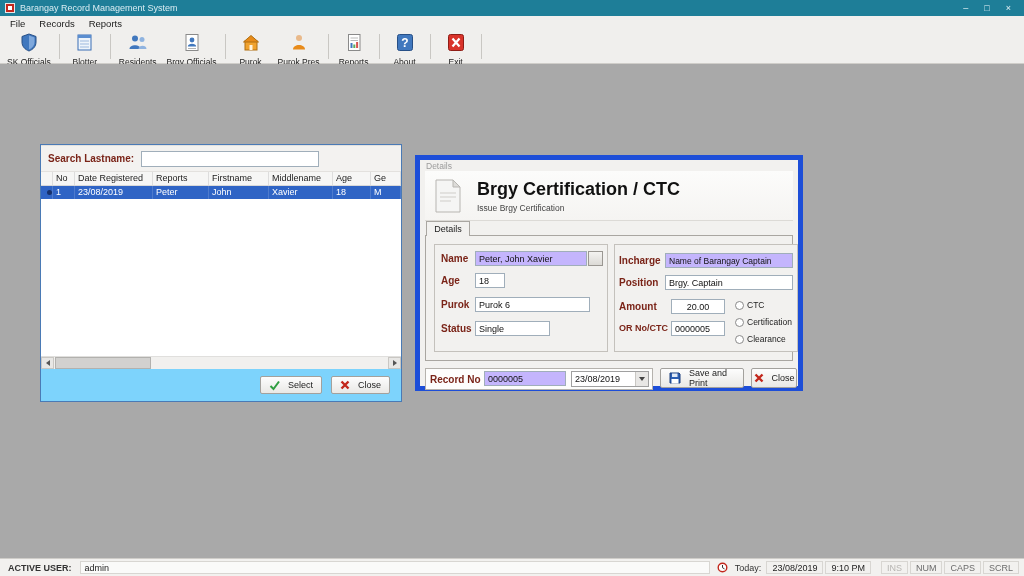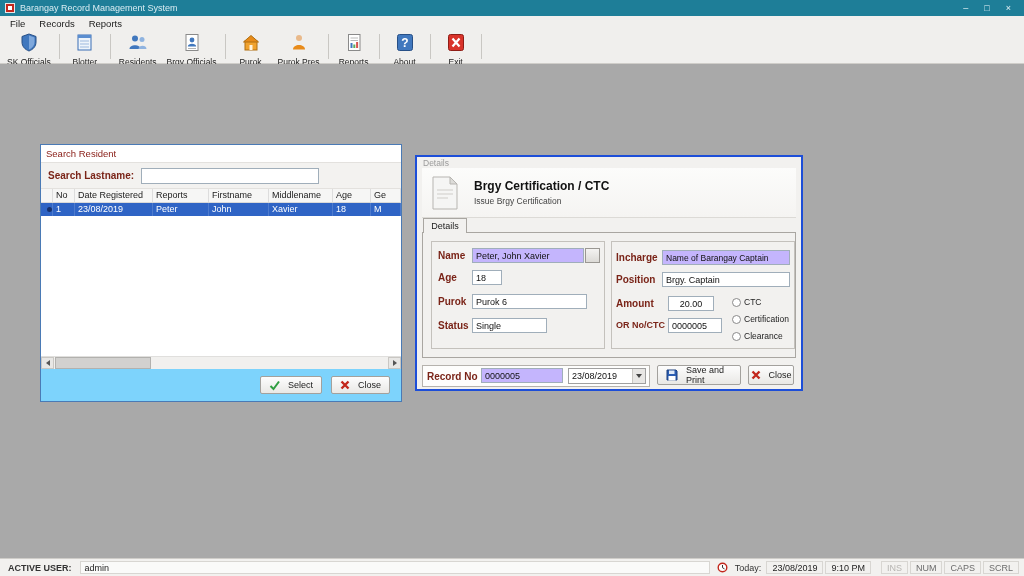--- a/index.html
+++ b/index.html
@@ -53,26 +53,26 @@
   .tri-right { width:0; height:0; border-top:3px solid transparent; border-bottom:3px solid transparent; border-left:4px solid #555; }
   .tri-down { width:0; height:0; border-left:3.5px solid transparent; border-right:3.5px solid transparent; border-top:4px solid #444; }
   .scr-thumb { width:96px; background:#d2d1cf; border:1px solid #b2b1ae; margin-left:1px; }
   .scr-track { flex:1; }
   .sw-footer { height:32px; background:#7dd3fc; display:flex; align-items:center; justify-content:flex-end; gap:9px; padding-right:11px; }
   .btn { height:18px; display:inline-flex; align-items:center; justify-content:center; gap:8px;
     background:linear-gradient(#fdfdfd,#e9e8e5); border:1px solid #a3a19d; border-radius:2px;
     font-size:9px; color:#222; padding:0 8px; }
   
   .details-panel { position:absolute; left:415px; top:91px; width:388px; height:236px;
-    background:#f2f1ef; border:2px solid #1d4ed8; }
+    background:#f2f1ef; border:5px solid #1d4ed8; }
   .dp-caption { position:absolute; top:1px; left:6px; font-size:8.5px; color:#9b9b9b; }
   .dp-header { position:absolute; top:11px; left:5px; right:5px; height:50px;
     background:linear-gradient(#fcfcfb,#f5f4f2); border-bottom:1px solid #dcdad6;
     display:flex; align-items:center; gap:14px; padding-left:8px; }
-  .dp-title { font-size:12px; font-weight:bold; color:#111; }
+  .dp-title { font-size:18px; font-weight:bold; color:#111; }
   .dp-subtitle { font-size:8.5px; color:#444; margin-top:3px; }
   .dp-tab { position:absolute; top:61px; left:6px; width:44px; height:15px; z-index:2;
     background:#f2f1ef; border:1px solid #a9a6a1; border-bottom:none;
     font-size:9px; color:#222; text-align:center; padding-top:2px; }
   .dp-content { position:absolute; top:75px; left:5px; right:5px; height:126px;
     border:1px solid #a9a6a1; background:#f2f1ef; }
   .groupbox { position:absolute; border:1px solid #c4c1bc; background:#f2f1ef; }
   .g-left { left:8px; top:8px; width:174px; height:108px; }
   .g-right { left:188px; top:8px; width:184px; height:108px; }
   .f-label { position:absolute; font-size:10px; font-weight:bold; color:#7a2418; white-space:nowrap; }
@@ -227,21 +227,20 @@
         </svg>
     </span>
     <span class="tool-label">Exit</span>
   </div>
   <div class="tool-sep"></div>
 </div>
 
 <div class="client">
 
   <div class="search-window">
-    <div class="sw-title">Search Resident</div>
     <div class="sw-search-band">
       <span class="lbl">Search Lastname:</span>
       <div class="textbox sw-search-input"></div>
     </div>
     <div class="sw-grid">
       <div class="grid-head">
         <div class="gh-cell c-marker"></div>
         <div class="gh-cell c-no">No</div>
         <div class="gh-cell c-date">Date Registered</div>
         <div class="gh-cell c-last">Reports</div>
@@ -325,21 +324,21 @@
         <span class="f-label" style="left:6px; top:78px;">Status</span>
         <div class="f-box" style="left:40px; top:76px; width:75px;">Single</div>
       </div>
 
       <div class="groupbox g-right">
         <span class="f-label" style="left:4px; top:10px;">Incharge</span>
         <div class="f-box yellow" style="left:50px; top:8px; width:128px; font-size:8.5px;">Name of Barangay Captain</div>
         <span class="f-label" style="left:4px; top:32px;">Position</span>
         <div class="f-box" style="left:50px; top:30px; width:128px;">Brgy. Captain</div>
         <span class="f-label" style="left:4px; top:56px;">Amount</span>
-        <div class="f-box" style="left:56px; top:54px; width:46px; justify-content:center;">20.00</div>
+        <div class="f-box" style="left:56px; top:54px; width:54px; justify-content:center;">20.00</div>
         <span class="f-label" style="left:4px; top:78px; font-size:9px;">OR No/CTC</span>
         <div class="f-box" style="left:56px; top:76px; width:54px;">0000005</div>
         <div class="radio" style="left:120px; top:55px;">
           <span class="circ"></span>
           <span class="rlbl">CTC</span>
         </div>
         <div class="radio" style="left:120px; top:72px;">
           <span class="circ"></span>
           <span class="rlbl">Certification</span>
         </div>

